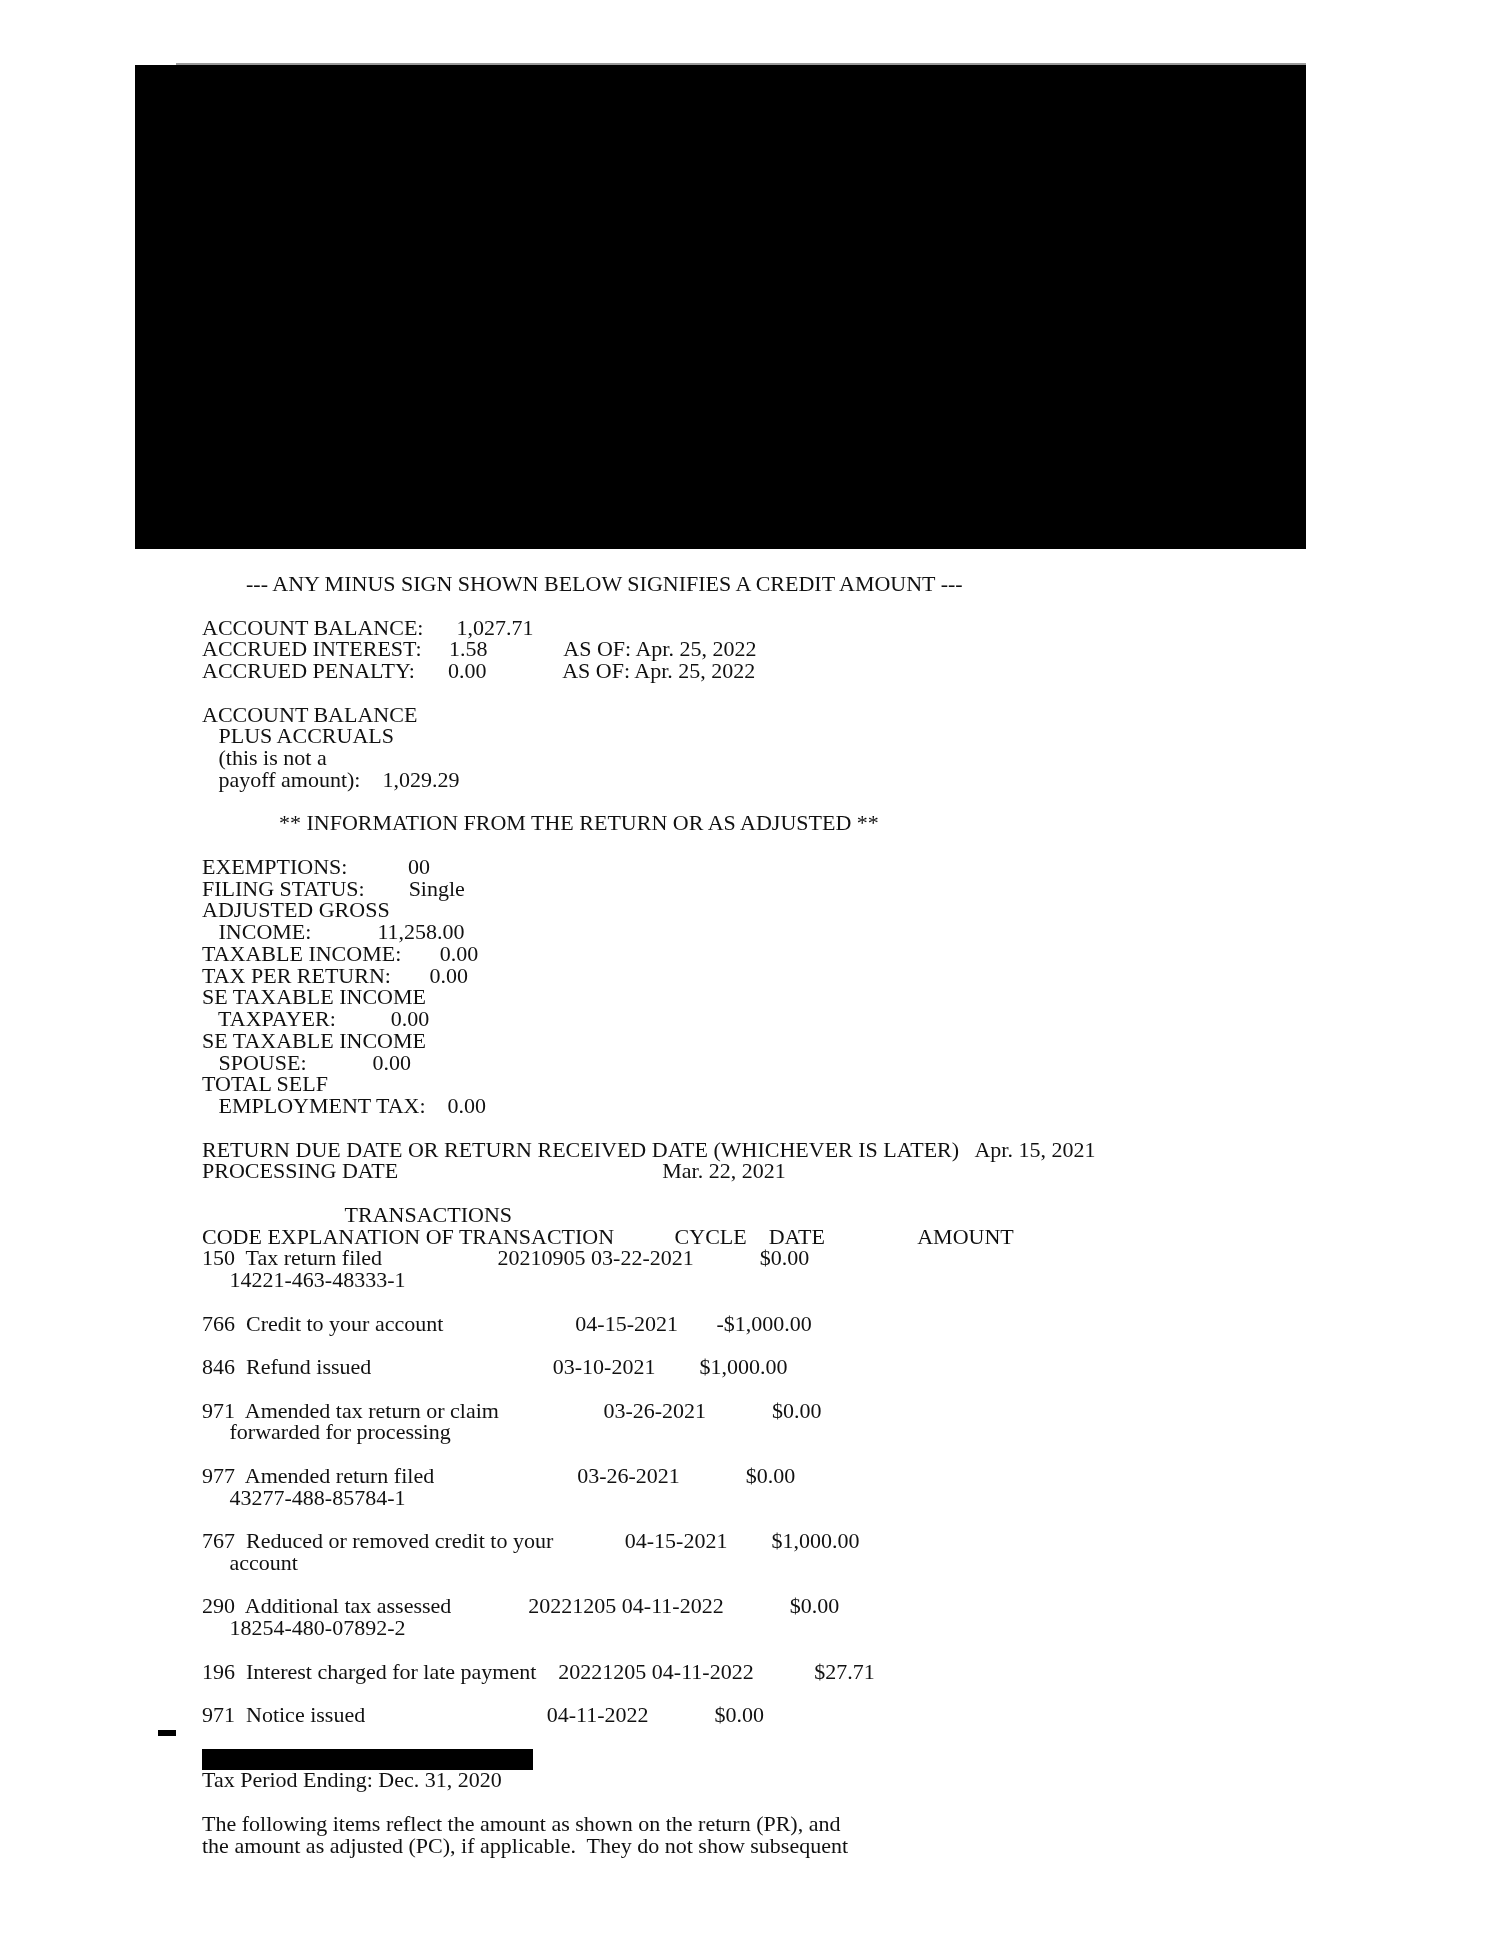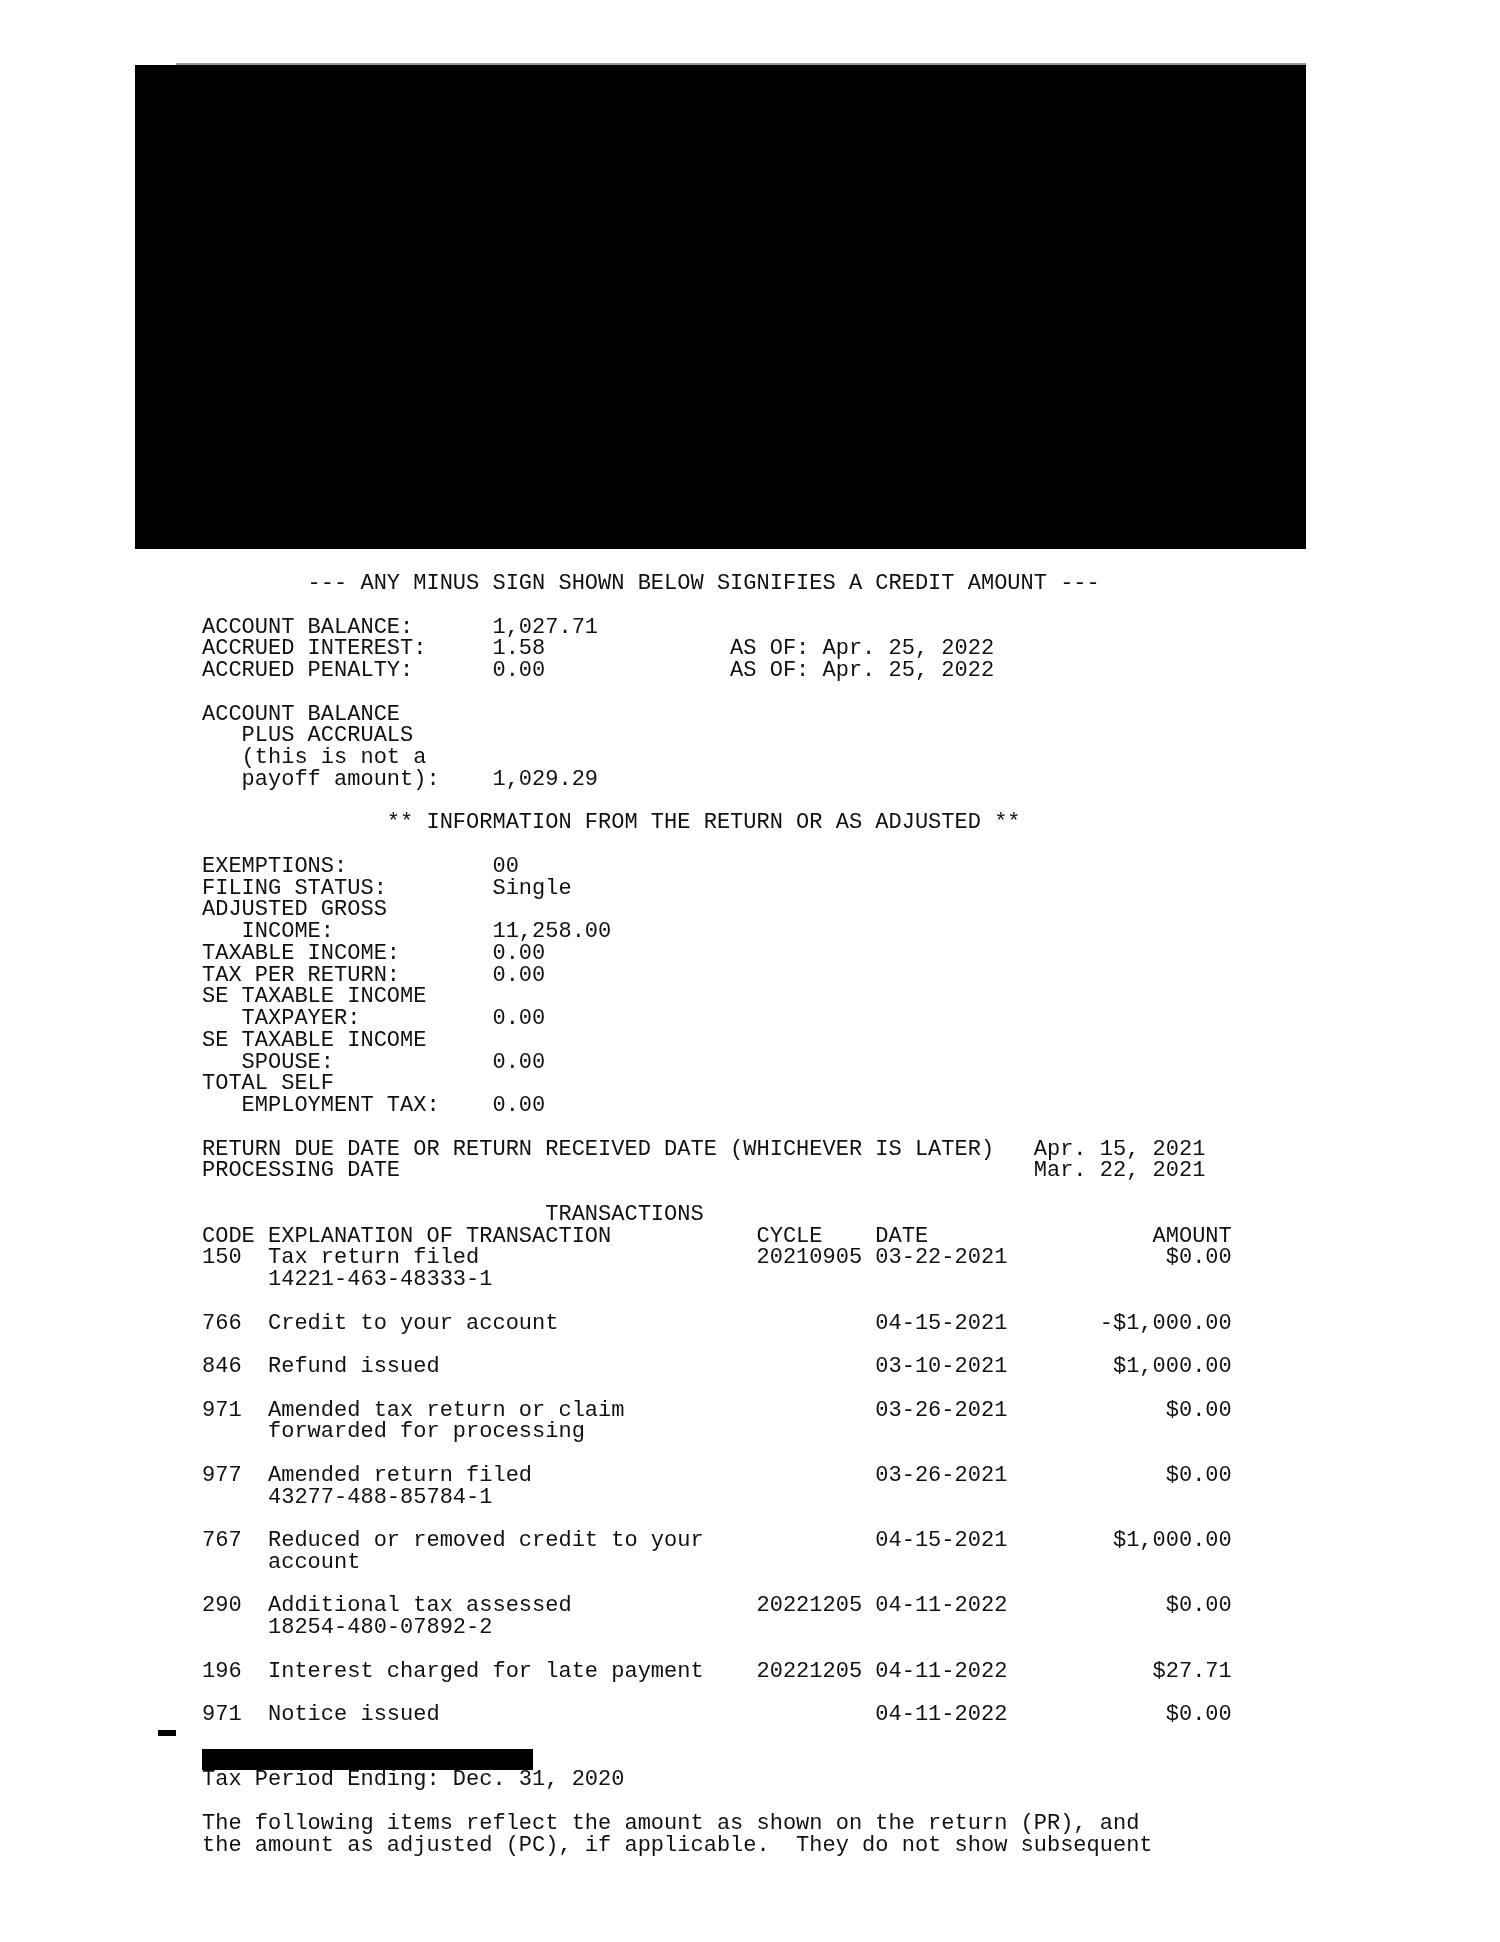--- a/index.html
+++ b/index.html
@@ -1,21 +1,21 @@
 <!DOCTYPE html>
 <html><head>
 <meta charset="utf-8">
 <style>
   html, body { margin: 0; padding: 0; background: #ffffff; }
   body { width: 1500px; height: 1942px; position: relative; overflow: hidden; }
   .redact-top { position: absolute; left: 135px; top: 65px; width: 1171px; height: 484px; background: #000; }
   .top-rule { position: absolute; left: 176px; top: 63px; width: 1130px; height: 2px; background: #9a9a9a; }
   .doc {
     position: absolute; left: 202px; top: 573px;
-    font-family: Liberation Mono, monospace;
+    font-family: Liberation Serif, serif;
     font-size: 22px; line-height: 21.75px; color: #111;
     white-space: pre; margin: 0;
   }
   .ln { display: block; height: 21.75px; white-space: pre; }
   .redact-bar { display: inline-block; width: 331px; height: 21px; background: #000; vertical-align: top; margin-top: 1px; }
   .margin-mark { position: absolute; left: 158px; top: 1730px; width: 18px; height: 6px; background: #000; }
 </style>
 </head>
 <body>
 

